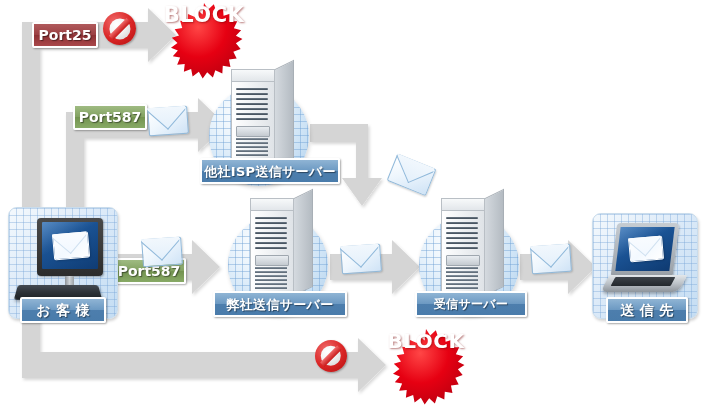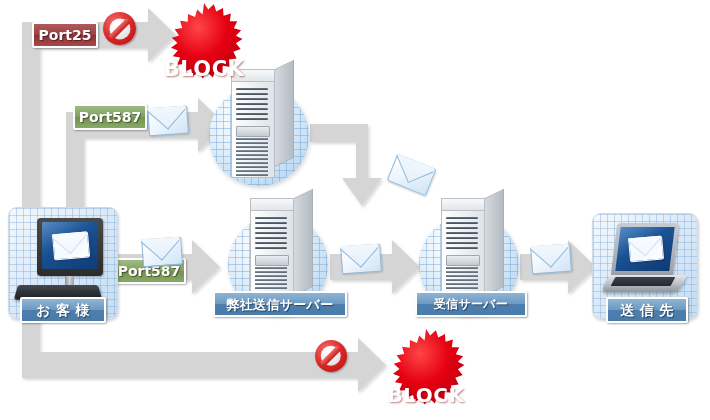--- a/index.html
+++ b/index.html
@@ -228,21 +228,21 @@
     width: 76%; height: 19%;
     transform: translate(-50%,-50%) rotate(-45deg);
     background: linear-gradient(to bottom, #f06a6a, #c81a1a);
     z-index: 3;
   }
 
   
   .burst {
     position: absolute;
     display: flex;
-    align-items: flex-end;
+    align-items: flex-start;
     justify-content: center;
   }
   .burst svg { position: absolute; left: 0; top: 0; }
   .burst span {
     position: relative;
     color: #ffffff;
     font-weight: bold;
     letter-spacing: .5px;
     text-shadow: 1px 1px 2px rgba(120,0,0,.5);
     z-index: 2;
@@ -396,20 +396,23 @@
           <i></i>
           <i></i>
           <i></i>
           <i></i>
           <i></i>
           <i></i>
           <i></i>
       </div>
     </div>
   </div>
+  <div class="plate plate-blue" style="left:200px; top:158px; width:136px; height:22px; font-size:13px;">
+    <span>他社ISP送信サーバー</span>
+  </div>
 
   <div class="env" style="left:391px; top:160px; width:40px; height:27px; transform:rotate(22deg);">
     <div class="env-body"></div>
     <div class="env-flap"></div>
   </div>
 
   <div class="disc" style="left:228px; top:215px; width:100px; height:100px;">
     <div class="tower" style="left:22px; top:-16px; width:62px; height:107px;">
       <div class="tw-side"></div>
       <div class="tw-front"></div>

